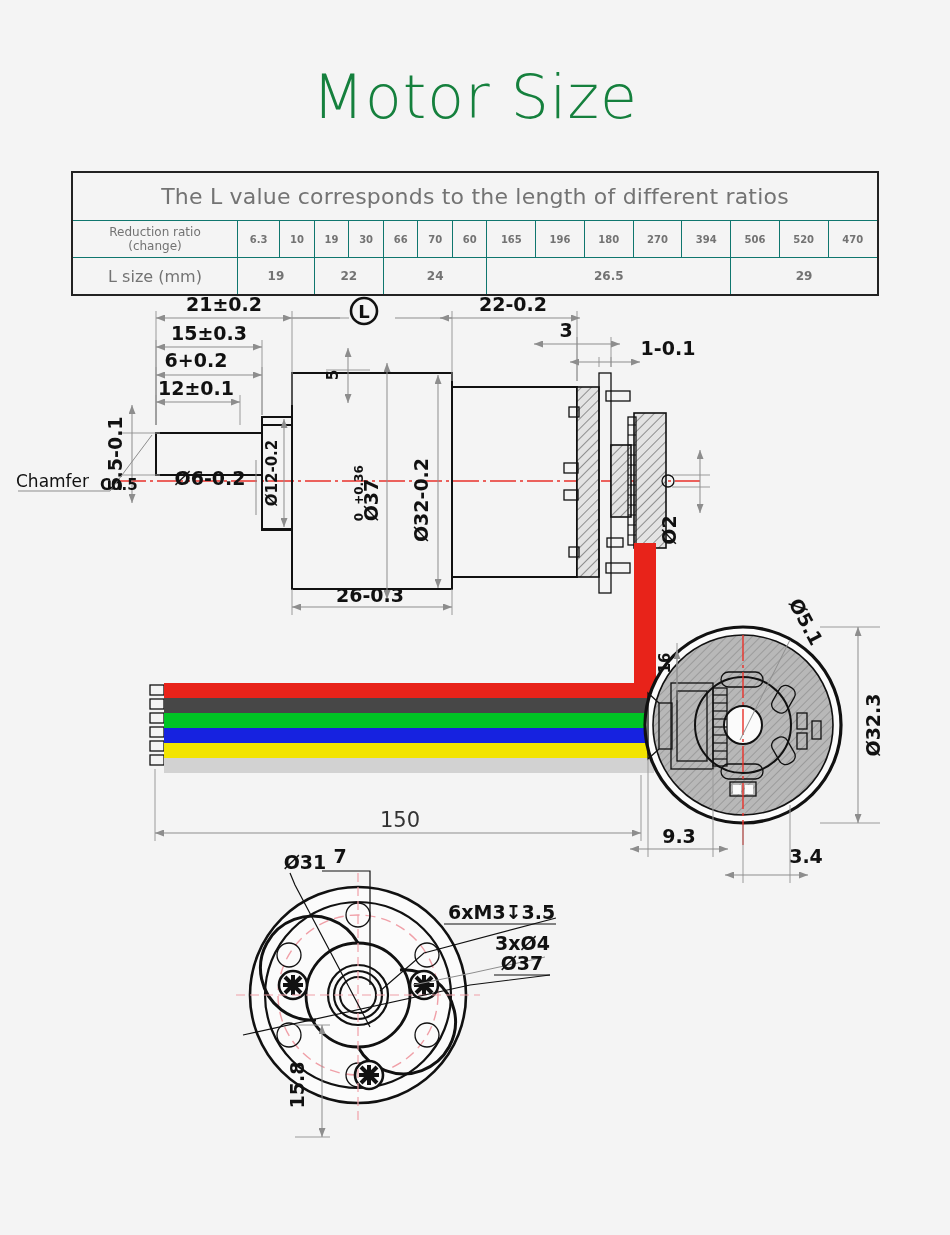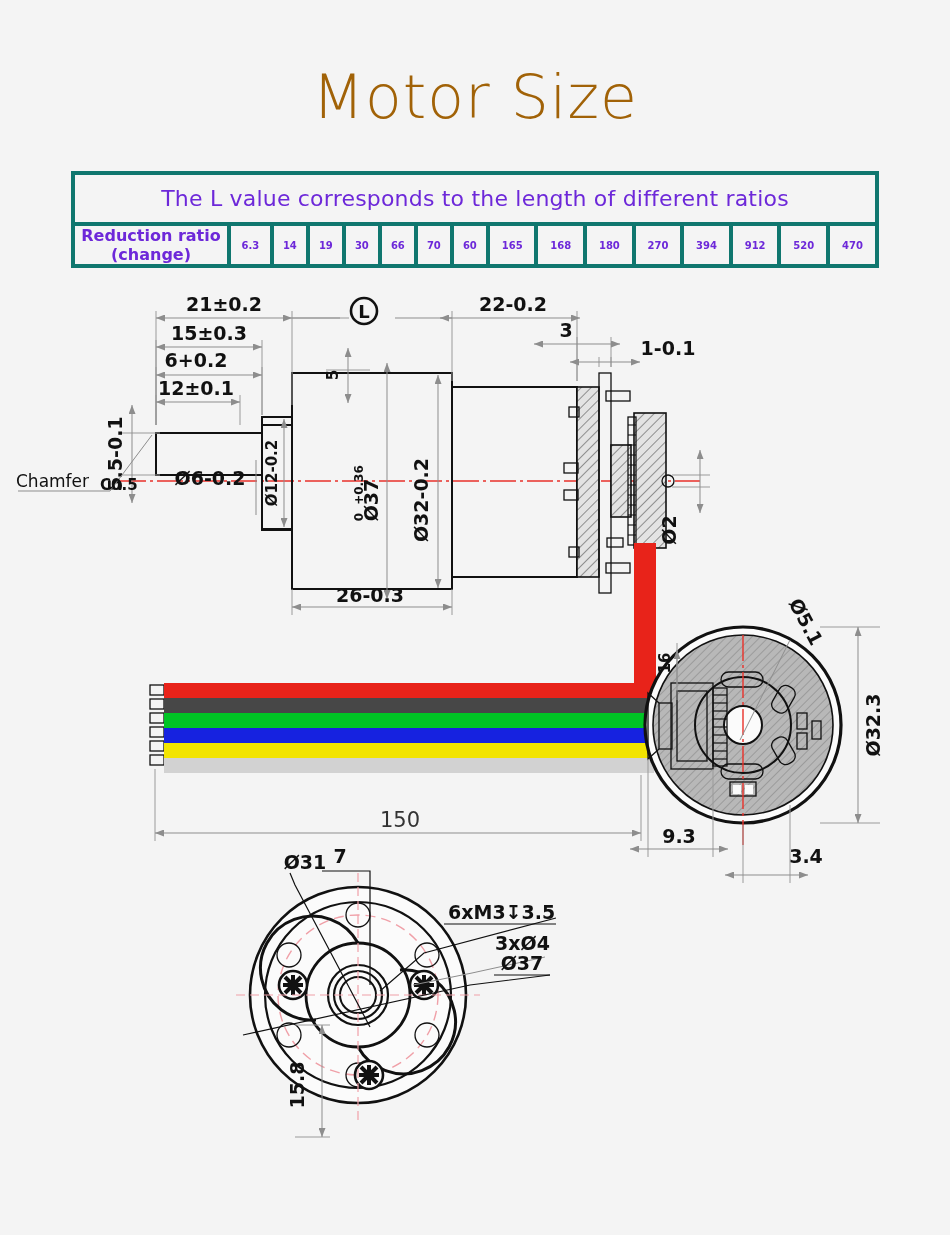--- a/index.html
+++ b/index.html
@@ -10,41 +10,41 @@
     color:#3b3b3b;
     position:relative;
     overflow:hidden;
   }
   #page-title{
     position:absolute;left:0;top:62px;width:950px;
     text-align:center;
     font-size:60px;
     font-weight:300;
     letter-spacing:1px;
-    color:#a16207;
+    color:#15803d;
     font-family:"DejaVu Sans", sans-serif;
   }
   
   #ratio-table{
     position:absolute;left:71px;top:171px;width:808px;
     border-collapse:collapse;
     background:#f4f4f4;
     border:2px solid #222;
   }
   #ratio-table td{
-    border:4px solid #0f766e;
+    border:1px solid #0f766e;
     text-align:center;
-    color:#6d28d9;
+    color:#737373;
     font-family:"DejaVu Sans", sans-serif;
   }
   #ratio-table .tbl-title{
     font-size:22px;font-weight:400;height:45px;letter-spacing:.2px;
   }
   #ratio-table .hdr-label{
-    font-size:16px;font-weight:700;height:34px;width:148px;padding:0 2px;
+    font-size:12px;font-weight:400;height:34px;width:148px;padding:0 8px;
   }
   #ratio-table .ratio-cell{
     font-size:10px;font-weight:bold;height:34px;
   }
   #ratio-table .lsize-label{
     font-size:16px;font-weight:400;height:34px;
   }
   #ratio-table .lsize-cell{
     font-size:12px;font-weight:bold;height:34px;
   }
@@ -73,34 +73,42 @@
 <div id="page-title">Motor Size</div>
 
 <table id="ratio-table">
   <tbody>
       <tr>
     <td class="tbl-title" colspan="16">The L value corresponds to the length of different ratios</td>
   </tr>
   <tr>
     <td class="hdr-label">Reduction ratio (change)</td>
     <td class="ratio-cell">6.3</td>
-    <td class="ratio-cell">14</td>
+    <td class="ratio-cell">10</td>
     <td class="ratio-cell">19</td>
     <td class="ratio-cell">30</td>
     <td class="ratio-cell">66</td>
     <td class="ratio-cell">70</td>
     <td class="ratio-cell">60</td>
     <td class="ratio-cell">165</td>
-    <td class="ratio-cell">168</td>
+    <td class="ratio-cell">196</td>
     <td class="ratio-cell">180</td>
     <td class="ratio-cell">270</td>
     <td class="ratio-cell">394</td>
-    <td class="ratio-cell">912</td>
+    <td class="ratio-cell">506</td>
     <td class="ratio-cell">520</td>
     <td class="ratio-cell">470</td>
+  </tr>
+  <tr>
+    <td class="lsize-label">L size (mm)</td>
+    <td class="lsize-cell" colspan="2">19</td>
+    <td class="lsize-cell" colspan="2">22</td>
+    <td class="lsize-cell" colspan="3">24</td>
+    <td class="lsize-cell" colspan="5">26.5</td>
+    <td class="lsize-cell" colspan="3">29</td>
   </tr>
 </tbody>
   </table>
 
 <svg id="drawing" viewBox="0 0 950 950">
   <defs>
     <pattern id="hatch45" width="7" height="7" patternTransform="rotate(45)" patternUnits="userSpaceOnUse">
       <rect width="7" height="7" fill="#e3e3e3"></rect>
       <line x1="0" y1="0" x2="0" y2="7" stroke="#555" stroke-width="1.2"></line>
     </pattern>

